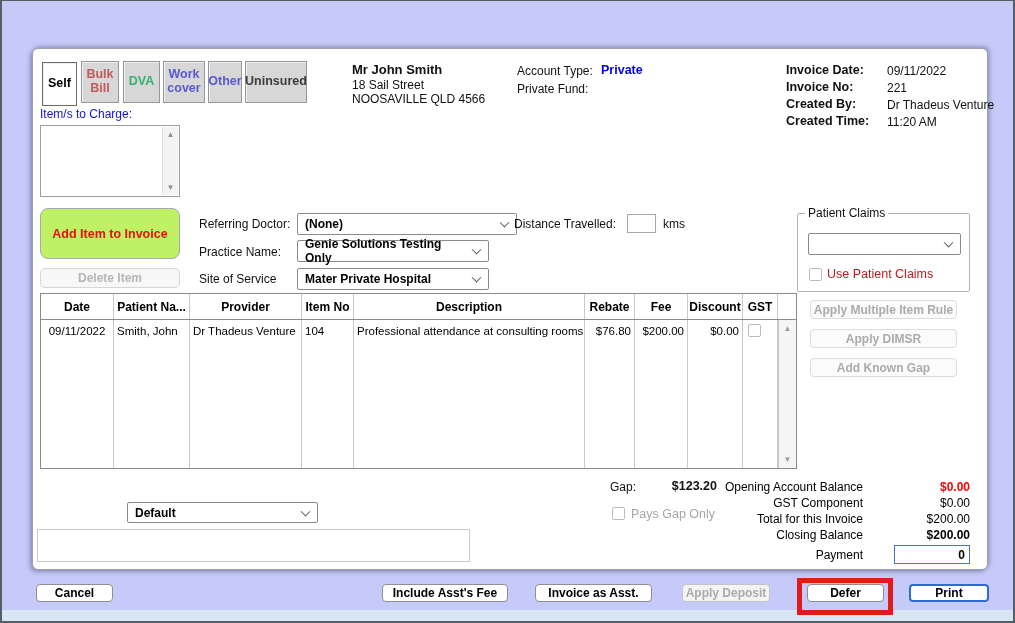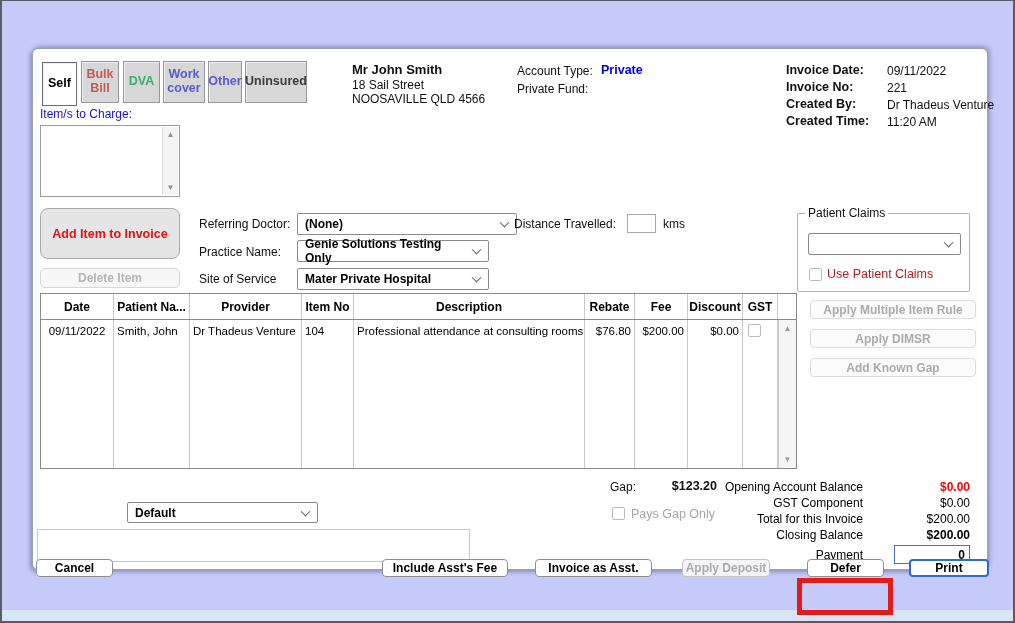--- a/index.html
+++ b/index.html
@@ -35,21 +35,21 @@
   #tab-unins { left:243px; width:62px; color:#3c3c3c; }
 
   
   #items-label { left:38px; top:106px; }
   #items-listbox { left:38px; top:124px; width:140px; height:72px; background:#fff; border:1px solid #9c9c9c; }
   .vscroll { position:absolute; top:1px; right:1px; bottom:1px; width:16px; background:#f3f3f3; border-left:1px solid #dcdcdc; }
   .vscroll .arr { position:absolute; left:0; width:100%; text-align:center; font-size:8px; color:#8e8e8e; }
   .vscroll .arr.up { top:3px; } .vscroll .arr.dn { bottom:3px; }
 
   
-  .btn { display:flex; align-items:center; justify-content:center; background:#e5e5e5; border:1px solid #a0a0a0; border-radius:5px; font-size:12.5px; font-weight:bold; color:#000; cursor:default; }
+  .btn { display:flex; align-items:center; justify-content:center; background:#bef264; border:1px solid #a0a0a0; border-radius:5px; font-size:12.5px; font-weight:bold; color:#000; cursor:default; }
   #add-item-btn { left:38px; top:207px; width:140px; height:51px; border-radius:8px; color:#e01212; border-color:#a8a8a8; }
   #delete-item-btn { left:38px; top:267px; width:140px; height:20px; background:#f7f7f7; border-color:#d6d6d6; color:#b5b5b5; font-size:12px; }
 
   
   #patient-name { left:350px; top:61px; font-size:13px; }
   #patient-addr1 { left:350px; top:77px; }
   #patient-addr2 { left:350px; top:91px; }
   #acct-type-lbl { left:515px; top:63px; }
   #acct-type-val { left:599px; top:62px; color:#0000dd; font-size:12.5px; }
   #fund-lbl { left:515px; top:81px; }
@@ -68,21 +68,21 @@
   #dist-unit { left:661px; top:216px; }
 
   
   #claims-group { left:795px; top:212px; width:173px; height:79px; border:1px solid #b3b3b3; border-radius:2px; }
   #claims-legend { position:absolute; left:7px; top:-8px; background:#fff; padding:0 3px; font-size:12px; color:#111; }
   #claims-sel { left:10px; top:19px; width:153px; height:22px; position:absolute; }
   .checkbox { position:absolute; width:13px; height:13px; background:#fff; border:1px solid #bbb; border-radius:2px; }
   #claims-cb { left:11px; top:54px; }
   #claims-cb-lbl { position:absolute; left:29px; top:53px; font-size:12.5px; color:#b91c1c; }
 
-  .side-btn { left:808px; width:166px; height:19px; position:absolute; background:#fbfbfb; border:1px solid #dcdcdc; border-radius:4px; display:flex; align-items:center; justify-content:center; font-size:12px; font-weight:bold; color:#ababab; cursor:default; }
+  .side-btn { left:808px; width:147px; height:19px; position:absolute; background:#fbfbfb; border:1px solid #dcdcdc; border-radius:4px; display:flex; align-items:center; justify-content:center; font-size:12px; font-weight:bold; color:#ababab; cursor:default; }
   #btn-multi { top:299px; } #btn-dimsr { top:328px; } #btn-gap { top:357px; }
 
   
   #tbl { left:38px; top:292px; width:757px; height:176px; border:1px solid #8a8a8a; background:#fff; }
   .grid { display:grid; grid-template-columns:73px 76px 112px 52px 231px 50px 53px 55px 35px; grid-template-rows:25px 23px 1fr; width:737px; height:100%; }
   .grid .c { border-right:1px solid #c9c9c9; font-size:11.5px; display:flex; align-items:center; overflow:hidden; white-space:nowrap; padding:0 3px; }
   .grid .h { font-weight:bold; font-size:12px; justify-content:center; padding:0 1px; }
   .grid .num { justify-content:flex-end; }
   #hdr-line { position:absolute; left:0; top:25px; width:100%; height:1px; background:#8a8a8a; }
   #tbl-scroll { position:absolute; top:26px; right:0; bottom:0; width:18px; background:#f5f5f5; border-left:1px solid #c9c9c9; }
@@ -99,21 +99,21 @@
   .sum-val { left:878px; width:90px; text-align:right; font-size:12px; position:absolute; }
   #sum-val-0 { color:#ff0000; font-weight:bold; }
   #pay-input { left:892px; top:544px; width:76px; height:19px; background:#fff; border:1px solid #4472c4; font-size:12px; font-weight:bold; text-align:right; padding:0 4px; display:flex; align-items:center; justify-content:flex-end; }
 
   
   #memo-lbl { left:35px; top:507px;margin-top:41px; }
   #memo-sel { left:125px; top:501px; width:191px; height:21px; }
   #memo-box { left:35px; top:528px; width:433px; height:33px; background:#fff; border:1px solid #c9c9c9; }
 
   
-  .bot-btn { position:absolute; top:558px; height:18px; background:#fff; border:1px solid #8f8f8f; border-radius:4px; display:flex; align-items:center; justify-content:center; font-size:12px; font-weight:bold; color:#000; cursor:default;text-align:center; }
+  .bot-btn { position:absolute; top:583px; height:18px; background:#fff; border:1px solid #8f8f8f; border-radius:4px; display:flex; align-items:center; justify-content:center; font-size:12px; font-weight:bold; color:#000; cursor:default;text-align:center; }
   #btn-cancel { left:34px; width:77px; }
   #btn-include { left:380px; width:126px; }
   #btn-invasst { left:533px; width:117px; }
   #btn-deposit { left:680px; width:88px; color:#ababab; border-color:#c4c4c4; background:#f4f4f6; }
   #btn-defer { left:805px; width:77px; }
   #btn-print { left:907px; width:80px; border:2px solid #2f6bd0; }
   #defer-highlight { position:absolute; left:795px; top:577px; width:96px; height:37px; border:5px solid #e01b1b; pointer-events:none; z-index:5; }
 </style>
 </head>
 <body>

